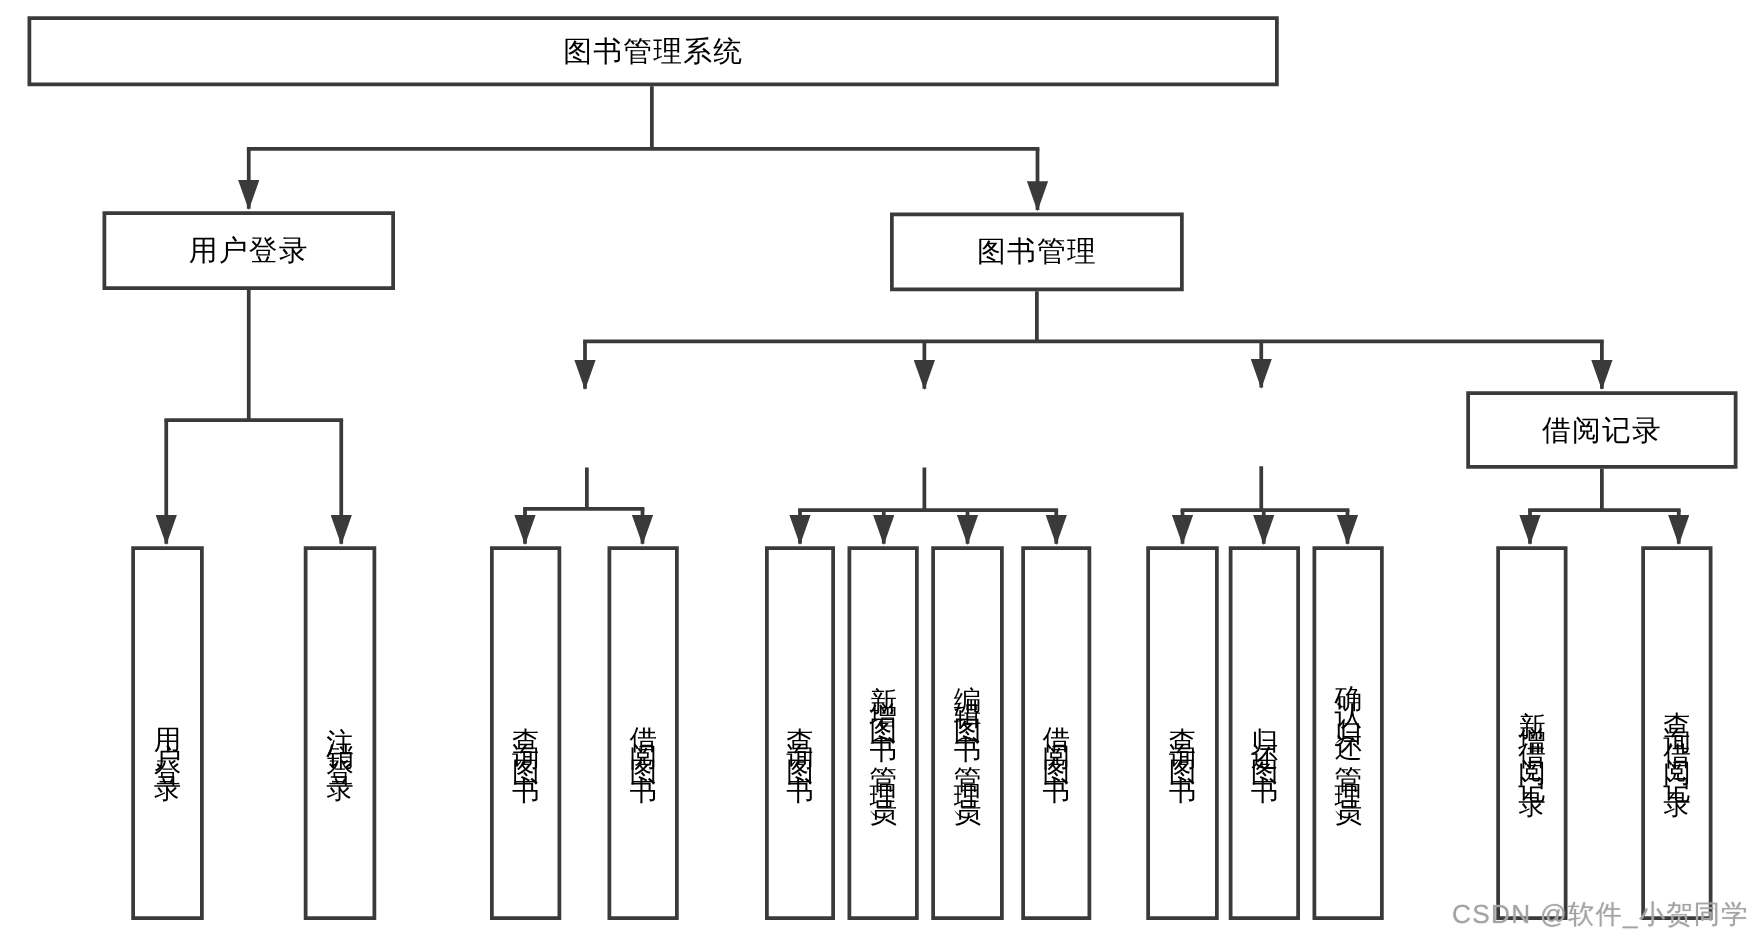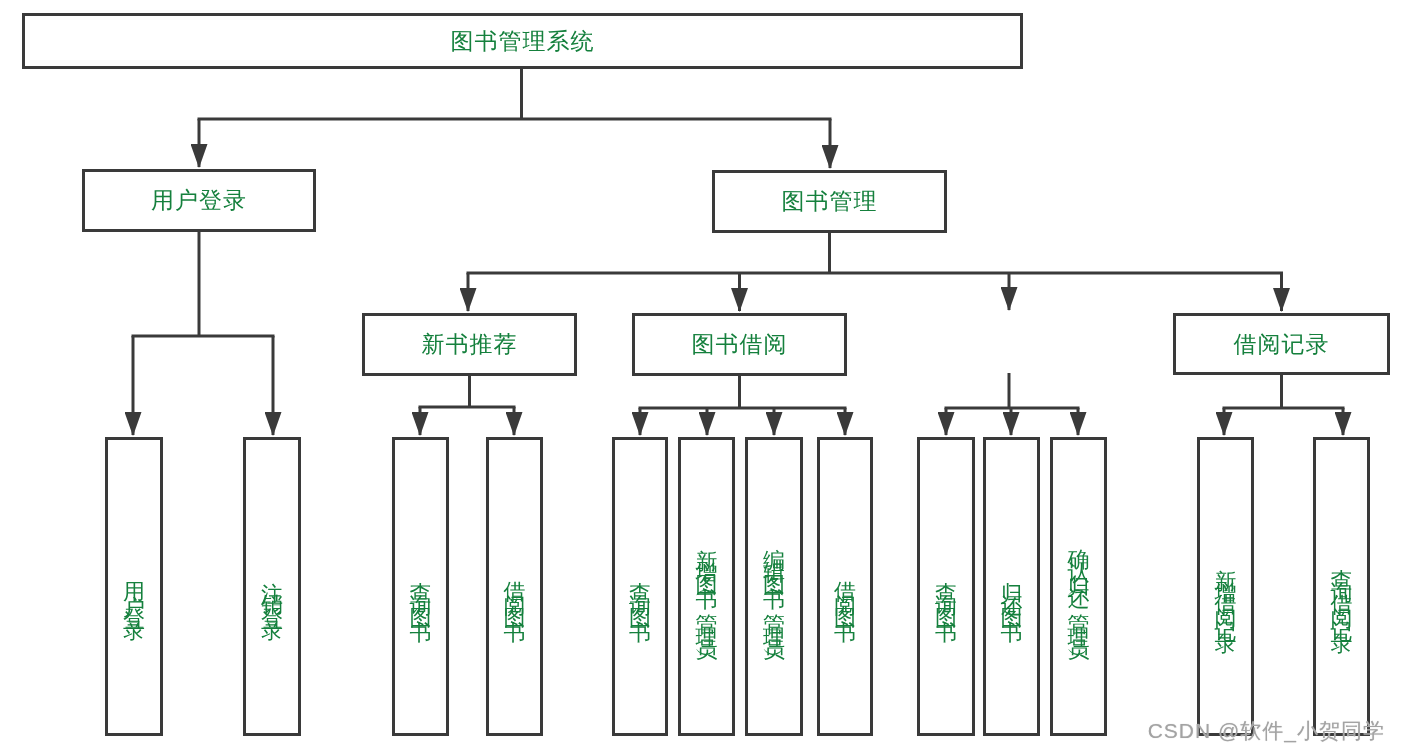--- a/index.html
+++ b/index.html
@@ -3,30 +3,30 @@
 <meta charset="utf-8">
 <style>
   html,body{margin:0;padding:0;background:#fff;}
   #stage{
     position:relative;width:1405px;height:747px;background:#ffffff;
     font-family:"Liberation Sans","DejaVu Sans",sans-serif;overflow:hidden;
   }
   .node{
     position:absolute;box-sizing:border-box;border:3px solid #3a3a3a;background:#ffffff;
     display:flex;align-items:center;justify-content:center;
-    color:#15803d;font-size:23px;letter-spacing:1px;z-index:2;
+    color:#000000;font-size:23px;letter-spacing:1px;z-index:2;
   }
   .node.v{
     writing-mode:vertical-rl;text-orientation:mixed;
     font-size:22px;letter-spacing:13px;line-height:1;
     padding-top:6px;
   }
   #connectors{position:absolute;left:0;top:0;z-index:1;}
   #watermark{
-    position:absolute;right:20px;bottom:2px;z-index:5;
+    position:absolute;right:6px;bottom:2px;z-index:5;
     color:#a3a3a3;font-size:21px;letter-spacing:1px;
     text-shadow:0 0 1px #c8c8c8;
     text-align:center;
   }
 </style>
 </head>
 <body>
 
 <div id="stage">
 
@@ -78,22 +78,20 @@
       <line x1="1224" y1="408" x2="1224" y2="435" marker-end="url(#arw)"></line>
       <line x1="1343" y1="408" x2="1343" y2="435" marker-end="url(#arw)"></line>
     </g>
   </svg>
 
   <div class="node" style="left:22px;top:13px;width:1001px;height:56px;">图书管理系统</div>
 
   <div class="node" style="left:82px;top:169px;width:234px;height:63px;">用户登录</div>
   <div class="node" style="left:712px;top:170px;width:235px;height:63px;text-align:center;">图书管理</div>
 
-  <div class="node" style="left:362px;top:313px;width:215px;height:63px;">新书推荐</div>
-  <div class="node" style="left:632px;top:313px;width:215px;height:63px;">图书借阅</div>
   <div class="node" style="left:1173px;top:313px;width:217px;height:62px;">借阅记录</div>
 
   <div class="node v" style="left:105px;top:437px;width:58px;height:299px;">用户登录</div>
   <div class="node v" style="left:243px;top:437px;width:58px;height:299px;">注销登录</div>
 
   <div class="node v" style="left:392px;top:437px;width:57px;height:299px;">查询图书</div>
   <div class="node v" style="left:486px;top:437px;width:57px;height:299px;">借阅图书</div>
 
   <div class="node v" style="left:612px;top:437px;width:56px;height:299px;">查询图书</div>
   <div class="node v" style="left:678px;top:437px;width:57px;height:299px;">新增图书（管理员）</div>

